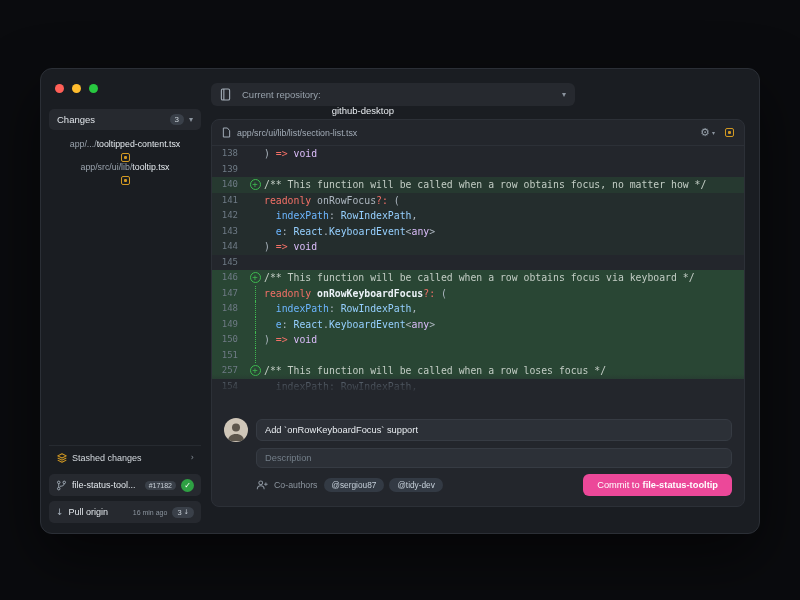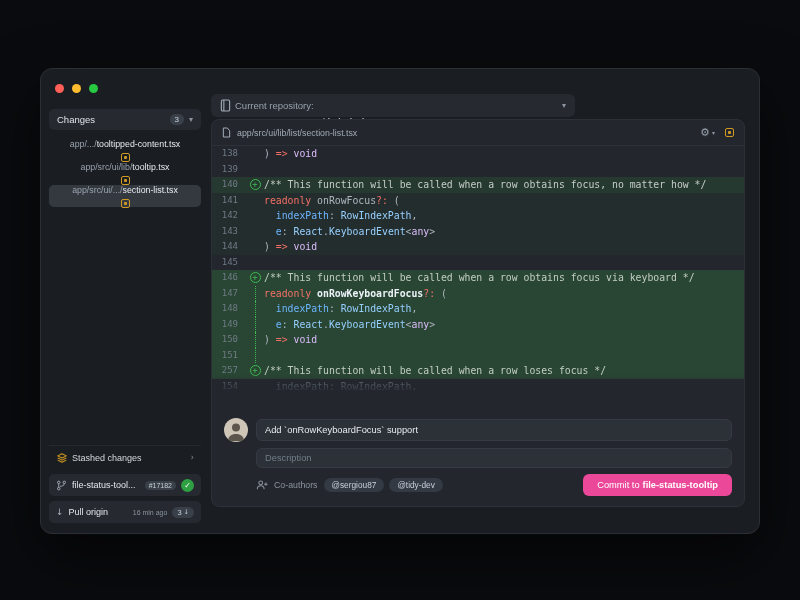--- a/index.html
+++ b/index.html
@@ -7,23 +7,23 @@
   .page { width:800px; height:600px; position:relative; background:#0a0b0e;
           font-family:"Liberation Sans","DejaVu Sans",sans-serif; overflow:hidden; }
   .window { position:absolute; left:40px; top:68px; width:720px; height:466px;
             background:#1a1d22; border:1px solid #2b2f36; border-radius:12px;
             box-shadow:0 24px 60px rgba(0,0,0,.55); }
 
   
   .traffic { position:absolute; left:14px; top:15px; display:flex; gap:8px; }
   .dot { width:9px; height:9px; border-radius:50%; }
   .dot.red{background:#ff5f57}.dot.yellow{background:#febc2e}.dot.green{background:#28c840}
-  .repo-select { position:absolute; left:170px; top:25px; width:364px; height:23px;
+  .repo-select { position:absolute; left:170px; top:14px; width:364px; height:23px;
                  background:#26292f; border-radius:6px; display:flex; align-items:center;
-                 gap:4px; padding:0 9px; font-size:9.5px; cursor:default; }
+                 gap:11px; padding:0 9px; font-size:9.5px; cursor:default; }
   .repo-select .lbl{ color:#98a2ac; } .repo-select .val{ color:#e8ecf0;margin-top:32px; }
   .glyph { font-family:"DejaVu Sans",sans-serif; }
   .chev { color:#8b949e; font-size:8px; }
   .ml-auto { margin-left:auto; }
 
   
   .sidebar { position:absolute; left:8px; top:40px; width:152px; bottom:10px;
              display:flex; flex-direction:column; }
   .changes-tab { height:21px; flex:none; background:#26292f; border-radius:5px;
                  display:flex; align-items:center; gap:5px; padding:0 8px;
@@ -139,27 +139,20 @@
     </span>
     <span class="mod-icon"></span>
   </div>
           <div class="file-row">
     <span class="fpath">
       <span class="prefix">app/src/ui/lib/</span>
       <span class="fname">tooltip.tsx</span>
     </span>
     <span class="mod-icon"></span>
   </div>
-          <div class="file-row selected">
-    <span class="fpath">
-      <span class="prefix">app/src/ui/.../</span>
-      <span class="fname">section-list.tsx</span>
-    </span>
-    <span class="mod-icon"></span>
-  </div>
         </div>
 
       <div class="sidebar-bottom">
         <div class="stash-row">
           <span class="sicon">
             <svg width="12" height="12" viewBox="0 0 14 14" fill="none" stroke="#d29922" stroke-width="1.2" stroke-linejoin="round">
                 <path d="M2 4.5L7 2l5 2.5L7 7z"></path>
                 <path d="M2 7l5 2.5L12 7"></path>
                 <path d="M2 9.5l5 2.5 5-2.5"></path>
               </svg>

